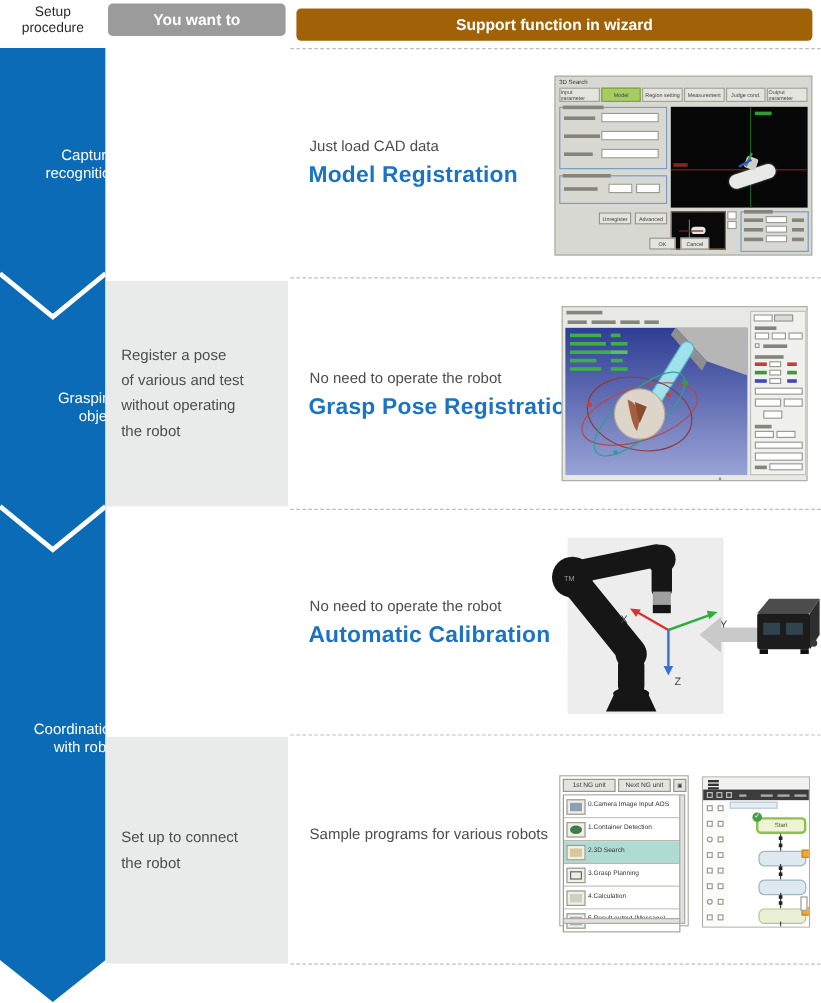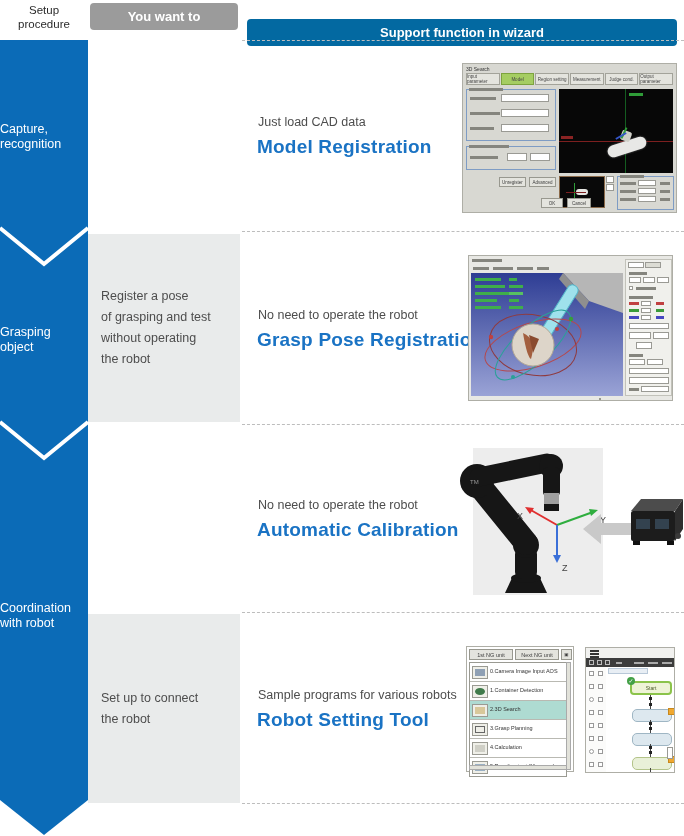--- a/index.html
+++ b/index.html
@@ -5,23 +5,23 @@
   html,body{margin:0;padding:0;background:#fff;}
   .stage{position:relative;width:684px;height:836px;background:#fff;overflow:hidden;
          font-family:"Liberation Sans","DejaVu Sans",sans-serif;}
   .abs{position:absolute;}
   .ml{white-space:pre-line;}
   
   .hdr-setup{left:0;top:3px;width:88px;text-align:center;font-size:11.5px;line-height:1.25;color:#2b2b2b;}
   .pill{display:flex;align-items:center;justify-content:center;color:#fff;font-weight:bold;
         font-size:13px;border-radius:4px;height:27px;}
   .pill-want{left:90px;top:3px;width:148px;background:#9b9b9b;}
-  .pill-support{left:247px;top:19px;width:430px;background:#0369a1;}
-  
-  .band-label{left:0;width:84px;text-align:left;color:#fff;font-size:12.5px;line-height:1.18;}
+  .pill-support{left:247px;top:7px;width:430px;background:#a16207;}
+  
+  .band-label{left:15px;width:84px;text-align:right;color:#fff;font-size:12.5px;line-height:1.18;}
   
   .want-block{left:88px;width:152px;background:#e9ebeb;display:flex;align-items:center;}
   .want-text{padding-left:13px;font-size:12.5px;line-height:1.68;color:#4d4d4d;}
   
   .dash{left:242px;width:442px;height:0;border-top:1px dashed #bdbdbd;}
   
   .note{left:258px;font-size:12.5px;color:#4d4d4d;}
   .sup-title{left:257px;font-size:19px;font-weight:600;color:#1a73c4;letter-spacing:.2px;}
   
   .win{position:absolute;background:#d8d8d2;border:1px solid #aeaea6;box-sizing:border-box;}
@@ -65,40 +65,39 @@
   </svg>
   <div class="abs band-label ml" style="top:122px">Capture,
 recognition</div>
   <div class="abs band-label ml" style="top:325px">Grasping
 object</div>
   <div class="abs band-label ml" style="top:601px">Coordination
 with robot</div>
 
   <div class="abs want-block" style="top:234px;height:188px">
     <div class="want-text ml">Register a pose
-of grasping and test
+of various and test
 without operating
 the robot</div>
   </div>
   <div class="abs want-block" style="top:614px;height:189px">
     <div class="want-text ml">Set up to connect
 the robot</div>
   </div>
 
   <div class="abs note" style="top:115px">Just load CAD data</div>
   <div class="abs sup-title" style="top:136px">Model Registration</div>
 
   <div class="abs note" style="top:308px">No need to operate the robot</div>
   <div class="abs sup-title" style="top:329px">Grasp Pose Registration</div>
 
   <div class="abs note" style="top:498px">No need to operate the robot</div>
   <div class="abs sup-title" style="top:519px">Automatic Calibration</div>
 
   <div class="abs note" style="top:688px">Sample programs for various robots</div>
-  <div class="abs sup-title" style="top:709px">Robot Setting Tool</div>
 
   <div class="win" style="left:462px;top:63px;width:215px;height:150px">
     <div style="position:absolute;left:3px;top:2px;font-size:5px;color:#333">3D Search</div>
     <div style="position:absolute;left:3px;top:9px;right:3px;display:flex;gap:1px">
       <div class="tab1">Input parameter</div>
       <div class="tab1 on">Model</div>
       <div class="tab1">Region setting</div>
       <div class="tab1">Measurement</div>
       <div class="tab1">Judge cond.</div>
       <div class="tab1">Output parameter</div>

